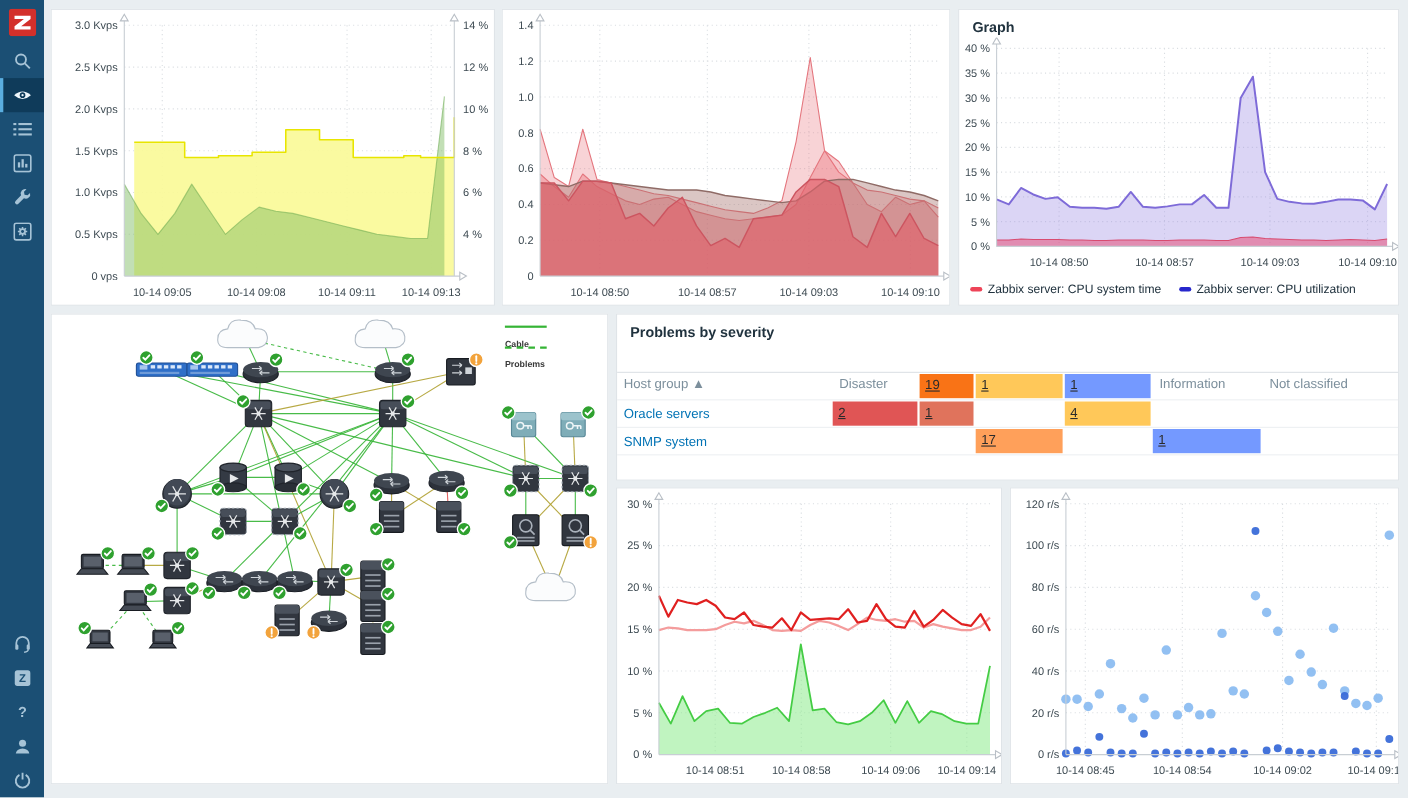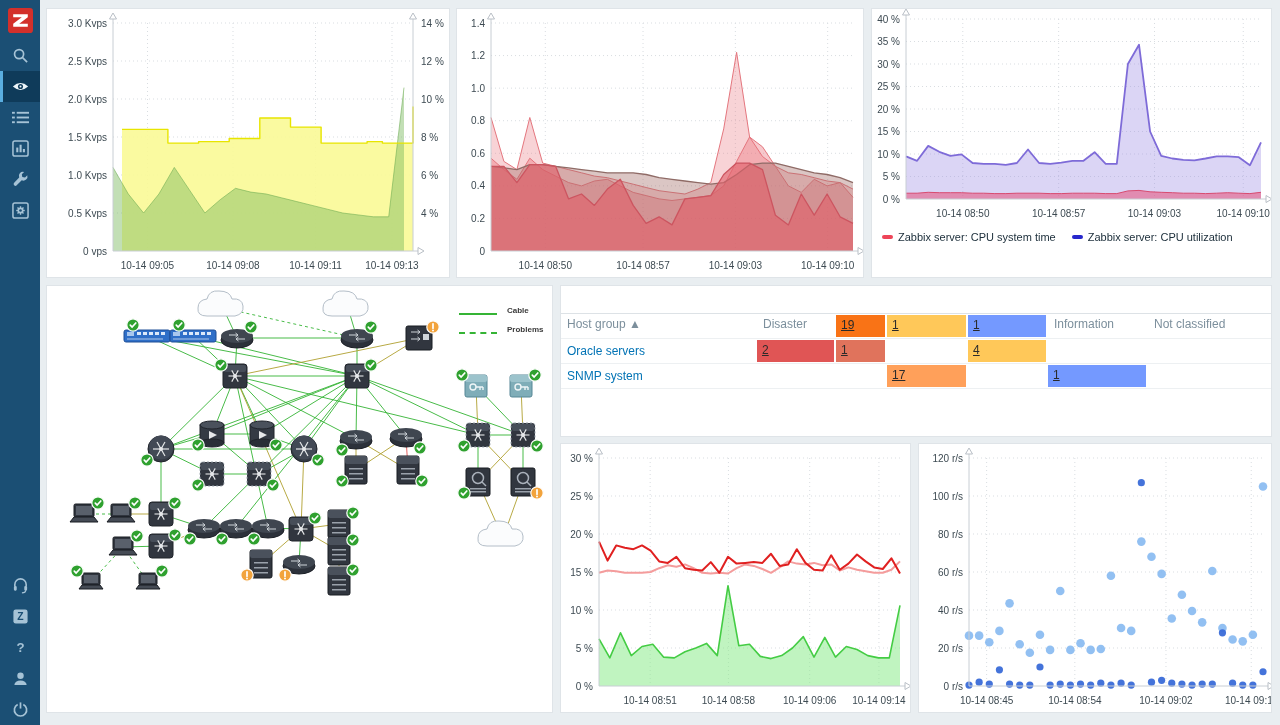--- a/index.html
+++ b/index.html
@@ -33,21 +33,21 @@
 
   svg text { font-family:"Liberation Sans", sans-serif; }
 
   
   .legend-row { display:flex; align-items:center; gap:16px; padding:2px 0 0 10px; }
   .legend-item { display:flex; align-items:center; gap:5px; font-size:11px; color:#20323e; }
   .legend-swatch { width:11px; height:4px; border-radius:2px; display:inline-block; }
 
   
   .map-legend { position:absolute; left:412px; top:10px; }
-  .map-legend .row { display:flex; align-items:flex-end; gap:10px; height:19px; }
+  .map-legend .row { display:flex; align-items:flex-start; gap:10px; height:19px;flex-direction:column; }
   .ml-line { width:38px; height:0; border-top:2px solid #2eb82e; display:inline-block; }
   .ml-line.dashed { border-top-style:dashed; }
   .map-legend span.lbl { font-size:8px; font-weight:bold; color:#3a3a3a; }
 
   
   .prob-table { width:100%; font-size:12px; }
   .prob-row { display:grid; grid-template-columns:196px 79px 51px 81px 80px 100px auto;
     align-items:stretch; border-bottom:1px solid #edf0f2; height:25px; }
   .prob-row.head { height:28px; border-bottom:1px solid #dde2e6; color:#7c8f9c; font-size:12px; }
   .prob-row.head > div { padding:7px 0 0 6px;margin-top:24px; }
@@ -232,20 +232,21 @@
             <path d="M34.0 157.3 L46.9 157.3 L59.9 173.6 L72.8 155.7 L85.7 155.7 L98.6 157.3 L111.6 189.9 L124.5 185.0 L137.4 196.4 L150.4 180.1 L163.3 170.3 L176.2 196.4 L189.1 214.3 L202.1 207.8 L215.0 215.9 L227.9 189.9 L240.9 188.3 L253.8 186.6 L266.7 165.5 L279.6 154.1 L292.6 154.1 L305.5 160.6 L318.4 206.2 L331.4 215.9 L344.3 185.0 L357.2 206.2 L370.1 185.0 L383.1 207.8 L396.0 214.3 V242 H34.0 Z" fill="rgba(224,95,105,0.62)" stroke="none"></path>
             <path d="M34.0 157.3 L46.9 157.3 L59.9 173.6 L72.8 155.7 L85.7 155.7 L98.6 157.3 L111.6 189.9 L124.5 185.0 L137.4 196.4 L150.4 180.1 L163.3 170.3 L176.2 196.4 L189.1 214.3 L202.1 207.8 L215.0 215.9 L227.9 189.9 L240.9 188.3 L253.8 186.6 L266.7 165.5 L279.6 154.1 L292.6 154.1 L305.5 160.6 L318.4 206.2 L331.4 215.9 L344.3 185.0 L357.2 206.2 L370.1 185.0 L383.1 207.8 L396.0 214.3" fill="none" stroke="#cc5560" stroke-width="1.3" stroke-linejoin="round"></path>
             <line x1="34" y1="10" x2="34" y2="242" stroke="#c8ced4"></line>
             <line x1="34" y1="242" x2="401" y2="242" stroke="#c8ced4"></line>
             <path d="M30.5 10 L34 4 L37.5 10 Z" fill="#fff" stroke="#b9bfc6"></path>
             <path d="M401 238.5 L407 242 L401 245.5 Z" fill="#fff" stroke="#b9bfc6"></path>
           </svg></div>
     </section>
 
     <section class="panel" id="p-graph">
+      <div class="panel-title">Graph</div>
       <div id="graph-chart"><svg width="399" height="216">
             <line x1="90.80000000000001" y1="10" x2="90.80000000000001" y2="190" stroke="#d9dde1" stroke-dasharray="1 3"></line>
             <text x="90.80000000000001" y="208" text-anchor="middle" fill="#3d4a52" font-size="10">10-14 08:50</text>
             <line x1="186.65" y1="10" x2="186.65" y2="190" stroke="#d9dde1" stroke-dasharray="1 3"></line>
             <text x="186.65" y="208" text-anchor="middle" fill="#3d4a52" font-size="10">10-14 08:57</text>
             <line x1="282.5" y1="10" x2="282.5" y2="190" stroke="#d9dde1" stroke-dasharray="1 3"></line>
             <text x="282.5" y="208" text-anchor="middle" fill="#3d4a52" font-size="10">10-14 09:03</text>
             <line x1="371.25" y1="10" x2="371.25" y2="190" stroke="#d9dde1" stroke-dasharray="1 3"></line>
             <text x="371.25" y="208" text-anchor="middle" fill="#3d4a52" font-size="10">10-14 09:10</text>
             <text x="28" y="193.5" text-anchor="end" fill="#3d4a52" font-size="10">0 %</text>
@@ -791,20 +792,21 @@
           <span class="lbl">Cable</span>
         </div>
         <div class="row">
           <span class="ml-line dashed" style="border-top-color: rgb(53, 180, 53);"></span>
           <span class="lbl">Problems</span>
         </div>
       </div>
     </section>
 
     <section class="panel" id="p-problems">
+      <div class="panel-title">Problems by severity</div>
       <div class="prob-table" id="prob-table">
           <div class="prob-row head">
             <div>Host group ▲</div>
             <div>Disaster</div>
             <div>High</div>
             <div>Average</div>
             <div>Warning</div>
             <div>Information</div>
             <div>Not classified</div>
           </div>

